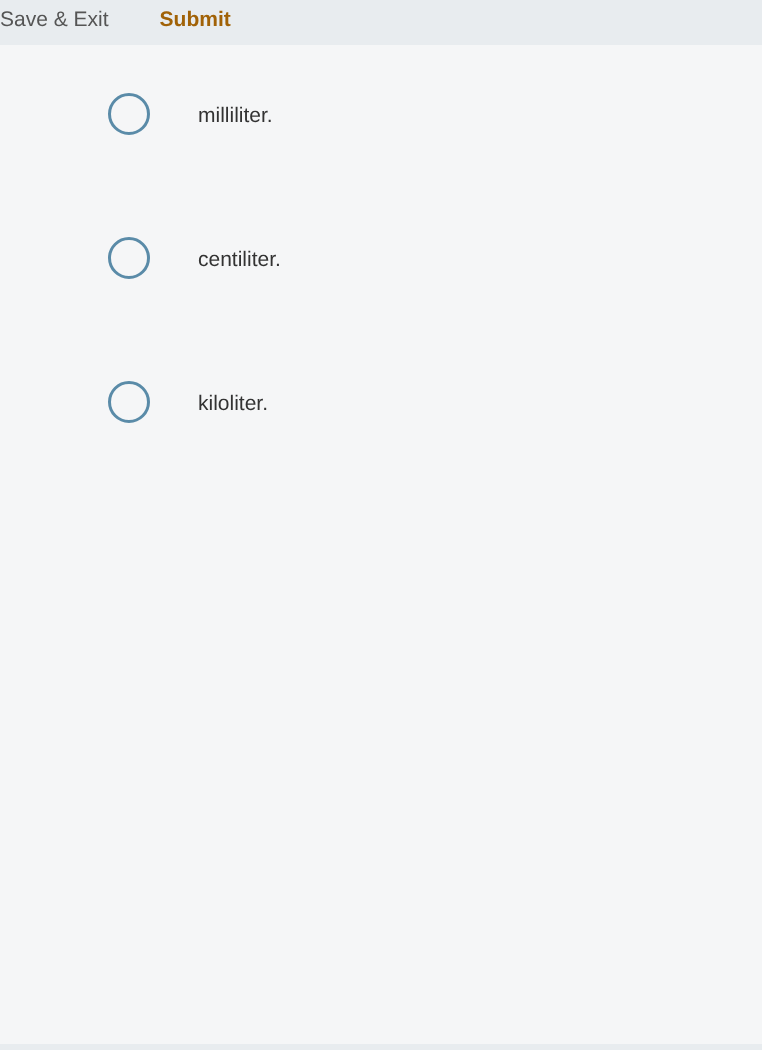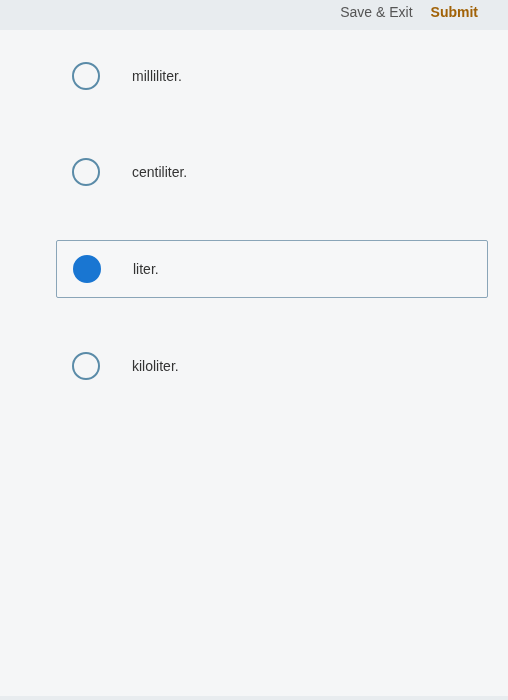--- a/index.html
+++ b/index.html
@@ -5,24 +5,24 @@
     * { margin: 0; padding: 0; box-sizing: border-box; }
     body {
       font-family: -apple-system, BlinkMacSystemFont, "Segoe UI", Arial, sans-serif;
       background: #e8ecef;
       width: 508px;
       height: 700px;
       overflow: hidden;
     }
     .header {
       display: flex;
-      justify-content: flex-end;
+      justify-content: flex-start;
       align-items: center;
       padding: 4px 30px 10px 0;
-      gap: 18px;
+      gap: 34px;
     }
     .save-exit {
       color: #555;
       font-size: 14px;
       cursor: pointer;
     }
     .submit {
       color: #a16207;
       font-weight: 600;
       font-size: 14px;
@@ -95,24 +95,20 @@
     <div class="option">
       <div class="radio"></div>
       <span class="option-label">milliliter.</span>
     </div>
 
     <div class="option">
       <div class="radio"></div>
       <span class="option-label">centiliter.</span>
     </div>
 
-    <div class="option selected">
-      <div class="radio filled"></div>
-      <span class="option-label">liter.</span>
-    </div>
 
     <div class="option">
       <div class="radio"></div>
       <span class="option-label">kiloliter.</span>
     </div>
 
   </div>
 </div>
 
 </body></html>

